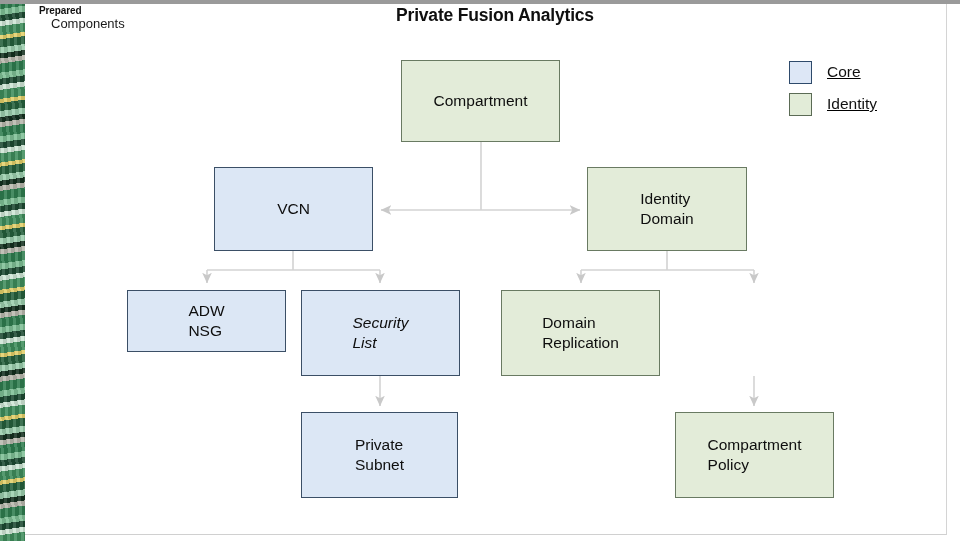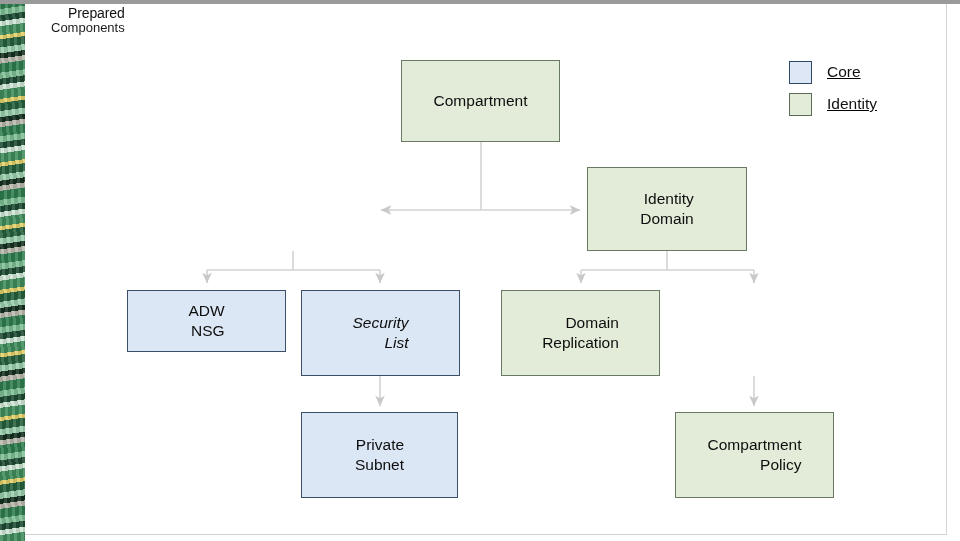--- a/index.html
+++ b/index.html
@@ -54,25 +54,24 @@
     border-bottom: 1px solid #d0d0d0;
     box-sizing: border-box;
   }
 
   #prepared-block {
     position: absolute;
     left: 39px; top: 5px;
     line-height: 1.15;
   }
   #prepared-title {
-    font-size: 14px;
-    font-weight: normal;
+    font-size: 10px;
+    font-weight: bold;
     color: #111111;
     letter-spacing: -0.1px;
-    text-align: right;
   }
   #prepared-sub {
     font-size: 13px;
     font-weight: normal;
     color: #1a1a1a;
     margin-left: 12px;
   }
 
   #slide-title {
     position: absolute;
@@ -120,21 +119,21 @@
     width: 960px; height: 541px;
   }
 
   
   .node {
     position: absolute;
     box-sizing: border-box;
     display: flex;
     align-items: center;
     justify-content: center;
-    text-align: right;
+    text-align: left;
     font-size: 15.5px;
     line-height: 1.28;
     color: #0e0e0e;
     white-space: pre-line;
   }
   .node.core {
     background: #dce7f5;
     border: 1.6px solid #3b4f66;
   }
   .node.identity {
@@ -149,20 +148,21 @@
 
   <div id="photo-strip"></div>
   <div id="top-bar"></div>
   <div id="card"></div>
 
   <div id="prepared-block">
     <div id="prepared-title">Prepared</div>
     <div id="prepared-sub">Components</div>
   </div>
 
+  <div id="slide-title">Private Fusion Analytics</div>
 
   <div id="legend">
     <div class="legend-row">
       <span class="legend-swatch core"></span>
       <span class="legend-label">Core</span>
     </div>
     <div class="legend-row">
       <span class="legend-swatch identity"></span>
       <span class="legend-label">Identity</span>
     </div>
@@ -189,20 +189,21 @@
       <path d="M754,270 L754,283" marker-end="url(#ah)"></path>
 
       <path d="M380,376 L380,406" marker-end="url(#ah)"></path>
 
       <path d="M754,376 L754,406" marker-end="url(#ah)"></path>
     </g>
   </svg>
 
   <div class="node identity" style="left:401px; top:60px; width:159px; height:82px;">Compartment</div>
 
+  <div class="node core" style="left:214px; top:167px; width:159px; height:84px;">VCN</div>
 
   <div class="node identity" style="left:587px; top:167px; width:160px; height:84px;">Identity
 Domain</div>
 
   <div class="node core" style="left:127px; top:290px; width:159px; height:62px;">ADW
 NSG</div>
 
   <div class="node core" style="left:301px; top:290px; width:159px; height:86px;font-style:italic;">Security
 List</div>
 

